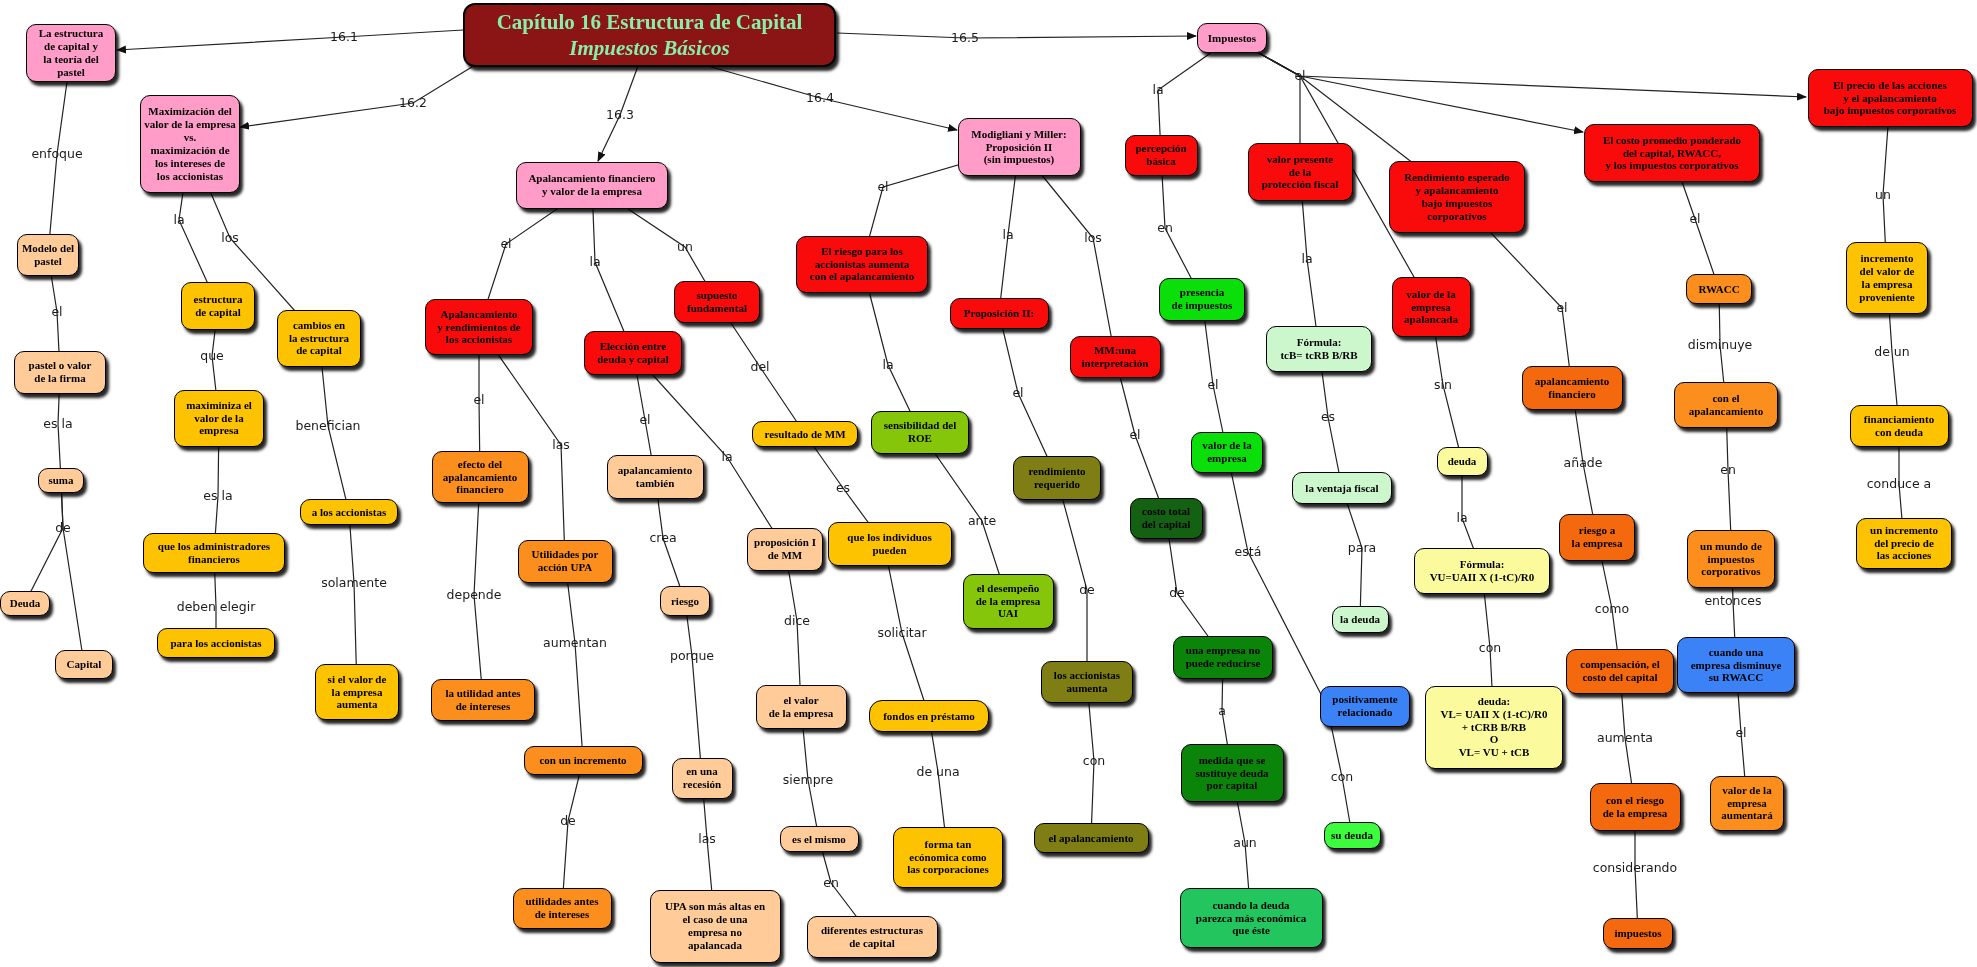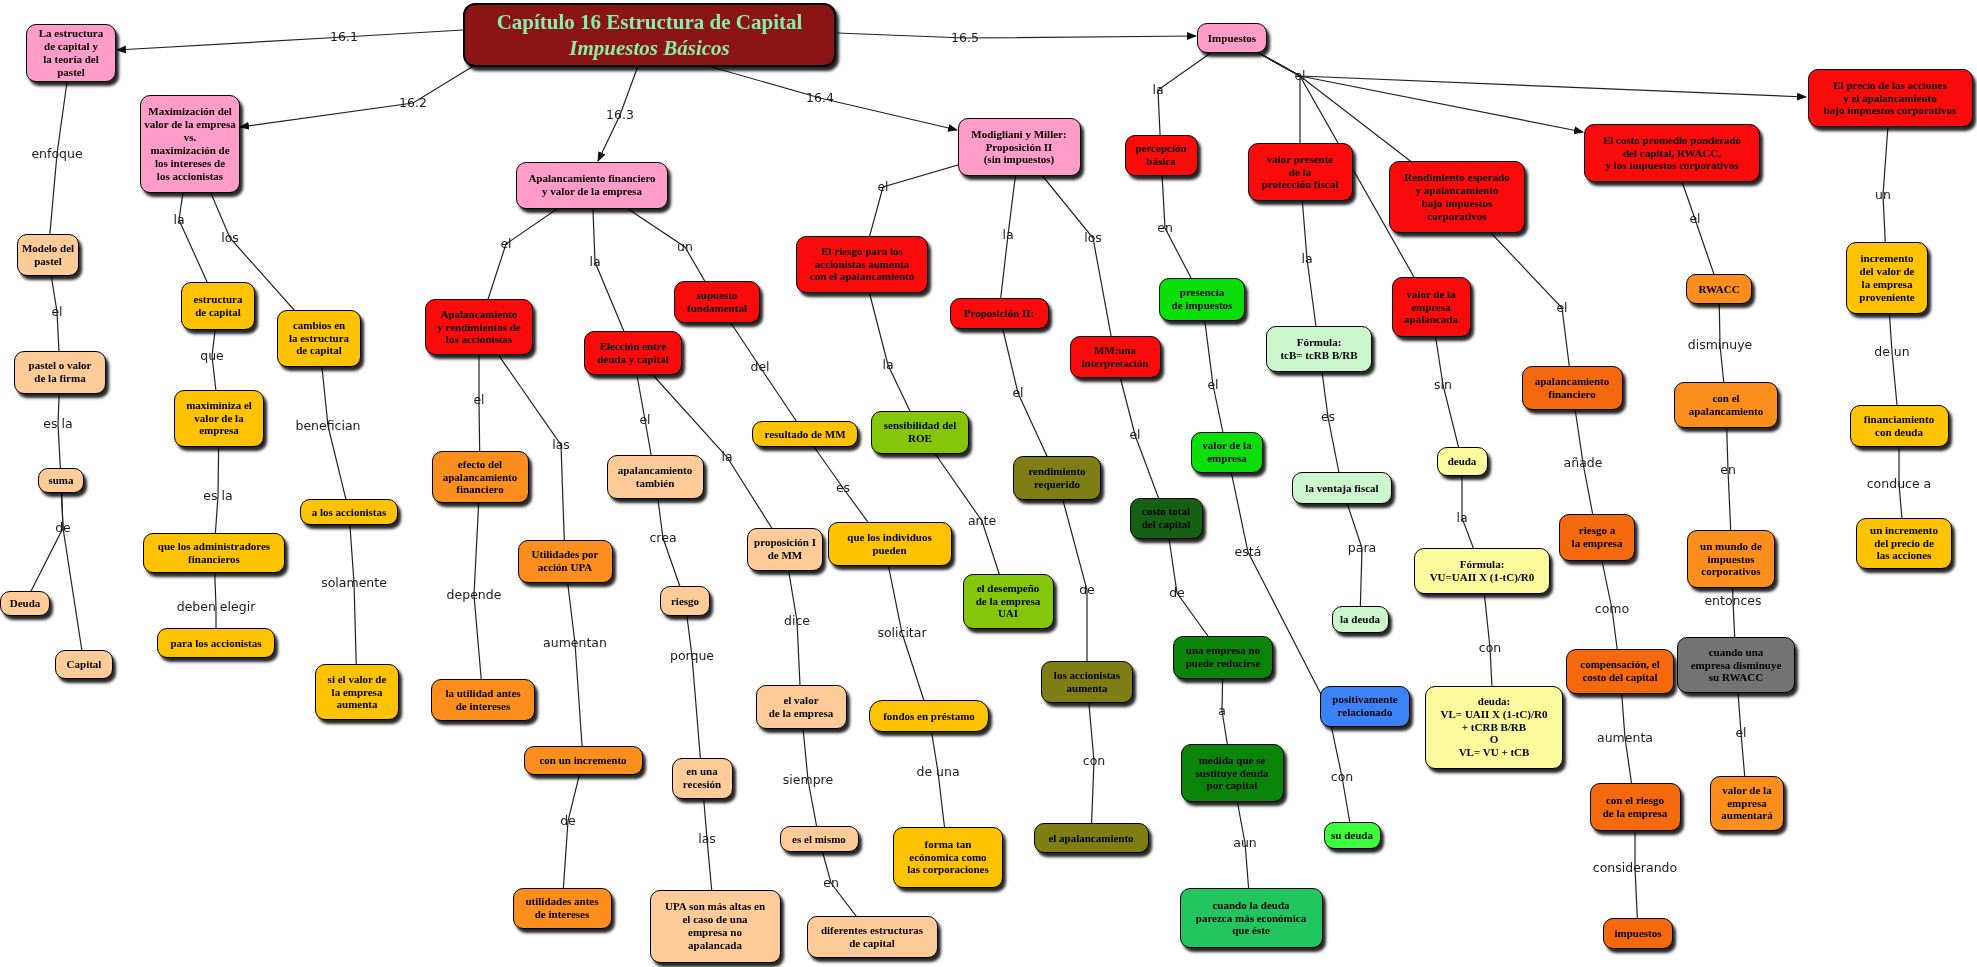--- a/index.html
+++ b/index.html
@@ -257,21 +257,21 @@
     <div class="node" style="left: 1603px; top: 917.5px; width: 70px; min-height: 31px; background: rgb(244, 104, 14);">impuestos</div>
     <div class="node" style="left: 1584px; top: 124px; width: 176px; min-height: 58px; background: rgb(249, 11, 11);">El costo promedio ponderado
 del capital, RWACC,
 y los impuestos corporativos</div>
     <div class="node" style="left: 1686px; top: 274px; width: 66px; min-height: 30px; background: rgb(251, 142, 28);">RWACC</div>
     <div class="node" style="left: 1674px; top: 382px; width: 104px; min-height: 46px; background: rgb(251, 142, 28);">con el
 apalancamiento</div>
     <div class="node" style="left: 1687px; top: 508px; width: 88px; min-height: 58px; background: rgb(251, 142, 28); margin-top: 22px;">un mundo de
 impuestos
 corporativos</div>
-    <div class="node" style="left: 1677px; top: 637px; width: 118px; min-height: 56px; background: #737373;">cuando una
+    <div class="node" style="left: 1677px; top: 637px; width: 118px; min-height: 56px; background: #3b82f6;">cuando una
 empresa disminuye
 su RWACC</div>
     <div class="node" style="left: 1710px; top: 775.5px; width: 74px; min-height: 55px; background: rgb(251, 142, 28);">valor de la
 empresa
 aumentará</div>
     <div class="node" style="left: 1807.5px; top: 69px; width: 165px; min-height: 58px; background: rgb(249, 11, 11);">El precio de las acciones
 y el apalancamiento
 bajo impuestos corporativos</div>
     <div class="node" style="left: 1846px; top: 242px; width: 82px; min-height: 72px; background: rgb(253, 195, 0);">incremento
 del valor de

